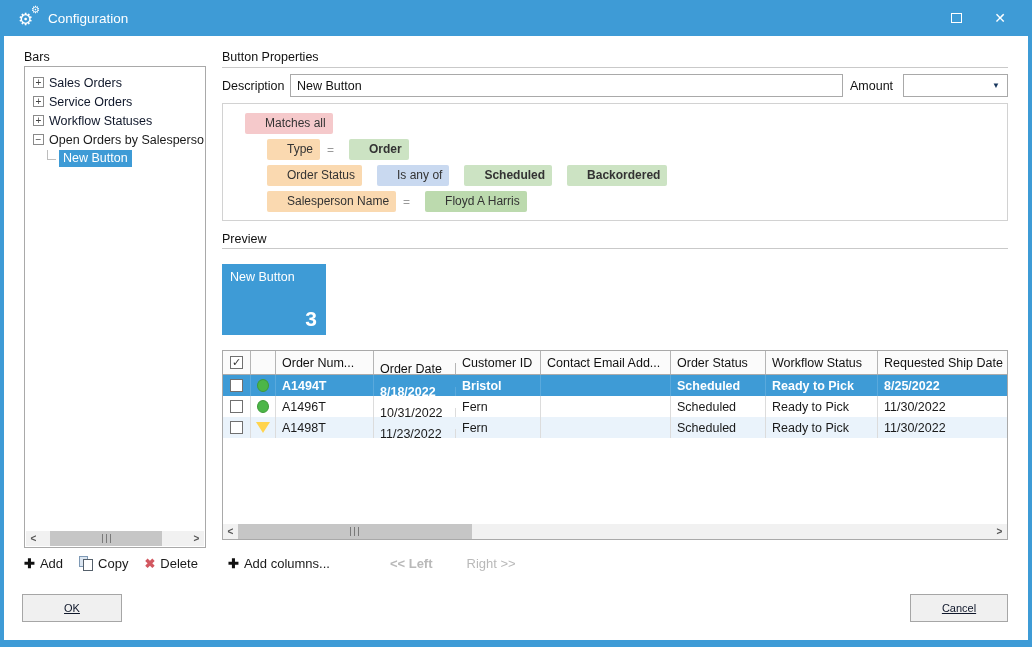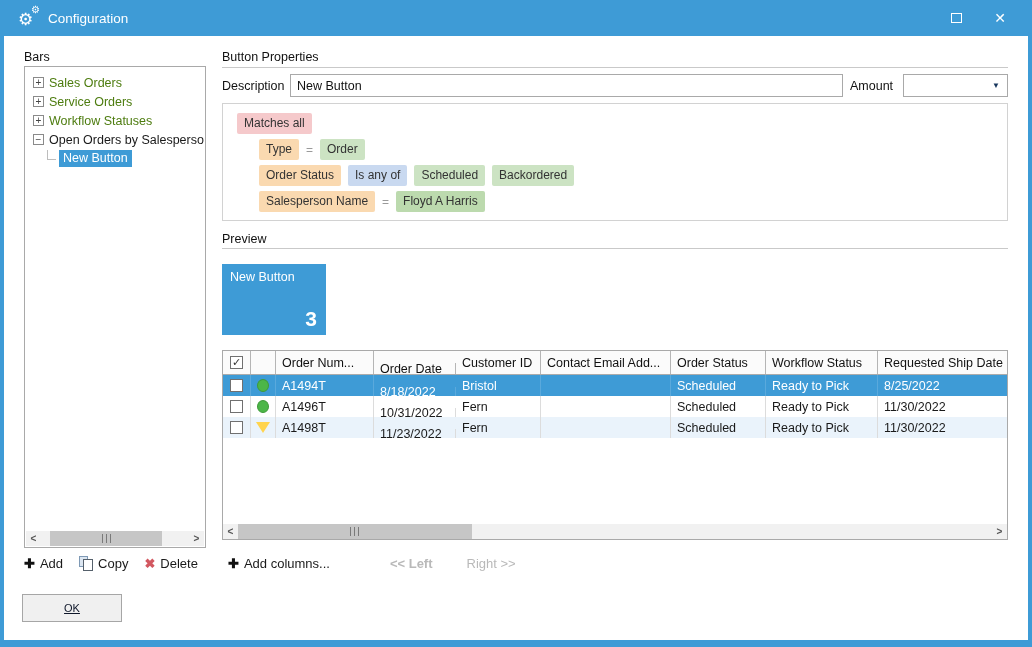--- a/index.html
+++ b/index.html
@@ -37,21 +37,21 @@
     border:1px solid #A9A9A9; background:#fff; overflow:hidden;
   }
   .tree-items{ padding:6px 0 0 8px; white-space:nowrap; }
   .tree-item{ display:flex; align-items:center; height:19px; }
   .expander{
     width:11px; height:11px; border:1px solid #8a8a8a; background:#fff;
     display:inline-flex; align-items:center; justify-content:center;
     font-size:10px; line-height:9px; color:#444; margin-right:5px; flex:0 0 auto;
   }
   .tree-label{ font-size:12.5px; }
-  .tree-dim .tree-label{ color:#4d7c0f; }
+  .tree-dim .tree-label{ color:#0f172a; }
   .tree-child{ padding-left:14px; }
   .tree-connector{
     width:9px; height:10px; border-left:1px solid #BDBDBD; border-bottom:1px solid #BDBDBD;
     margin:-8px 3px 0 0; flex:0 0 auto;
   }
   .tree-selected .tree-label{
     background:#3E9BD6; color:#fff; padding:1px 4px 2px 4px;
   }
 
   
@@ -93,27 +93,27 @@
   .dropdown-value{ flex:1; padding:0 6px; font-size:12.5px; }
   .dropdown-arrow{ font-size:8px; color:#17365D; padding-right:7px; }
 
   .filter-box{
     position:absolute; left:218px; top:67px; width:786px; height:118px;
     border:1px solid #D2D2D2; background:#fff; padding:9px 0 0 14px;
   }
   .filter-row{ display:flex; align-items:center; gap:7px; margin-bottom:5px; }
   .filter-indent{ margin-left:22px; }
   .tag{
-    display:inline-block; padding:3px 7px 4px 7px; border-radius:2px;
-    font-size:12px; color:#333; white-space:nowrap;
+    display:inline-block; padding:3px 7px 4px 20px; border-radius:2px;
+    font-size:12px; color:#333; white-space:nowrap;margin-left:8px;
   }
   .tag-pink{ background:#F5C9CB; }
   .tag-orange{ background:#FAD9B0; }
   .tag-blue{ background:#C9D9F0; }
-  .tag-green{ background:#CCE3C3; }
+  .tag-green{ background:#CCE3C3;font-weight:bold; }
   .tag-green-dark{ background:#BCDAAE; }
   .op-eq{ color:#9A9A9A; font-size:12px; }
 
   
   .tile{
     position:absolute; left:218px; top:228px; width:104px; height:71px;
     background:#3E9BD6; color:#fff;
   }
   .tile-label{ font-size:12.5px; padding:6px 0 0 8px; }
   .tile-count{ position:absolute; right:9px; bottom:4px; font-size:21px; font-weight:bold; }
@@ -127,21 +127,21 @@
   .gh-cell{
     display:flex; align-items:center; padding:0 6px;
     border-right:1px solid #B5B5B5; font-size:12.5px; color:#111; overflow:hidden; white-space:nowrap;
   }
   .grid-row{ display:flex; height:21px; }
   .g-cell{
     display:flex; align-items:center; padding:0 6px;
     border-right:1px solid #DCDCDC; font-size:12.5px; overflow:hidden; white-space:nowrap;
   }
   .row-selected{ background:#3E9BD6; color:#fff; }
-  .row-selected .g-cell{ border-right-color:#5AA9DC; }
+  .row-selected .g-cell{ border-right-color:#5AA9DC;font-weight:bold; }
   .row-alt{ background:#EAF3FB; }
   .c-check{ width:28px; justify-content:center; }
   .c-icon{ width:25px; justify-content:center; }
   .c-ordernum{ width:98px;gap:22px; }
   .c-orderdate{ width:82px;margin-top:12px; }
   .c-custid{ width:85px; }
   .c-email{ width:130px; }
   .c-status{ width:95px; }
   .c-workflow{ width:112px; }
   .c-ship{ width:129px; border-right:none !important; }
@@ -368,15 +368,16 @@
     <div class="mini-toolbar" style="left:224px; top:520px; gap:0;">
       <span class="tool-btn">
         <span class="plus-icon">✚</span>
         <span>Add columns...</span>
       </span>
       <span class="dim-btn" style="margin-left:60px;font-weight:bold;">&lt;&lt; Left</span>
       <span class="dim-btn" style="margin-left:34px;">Right &gt;&gt;</span>
     </div>
 
     <div class="push-btn" style="left:18px; top:558px; width:100px;">OK</div>
+    <div class="push-btn" style="left:906px; top:558px; width:98px;">Cancel</div>
 
   </div>
 </div>
 
 </body></html>

